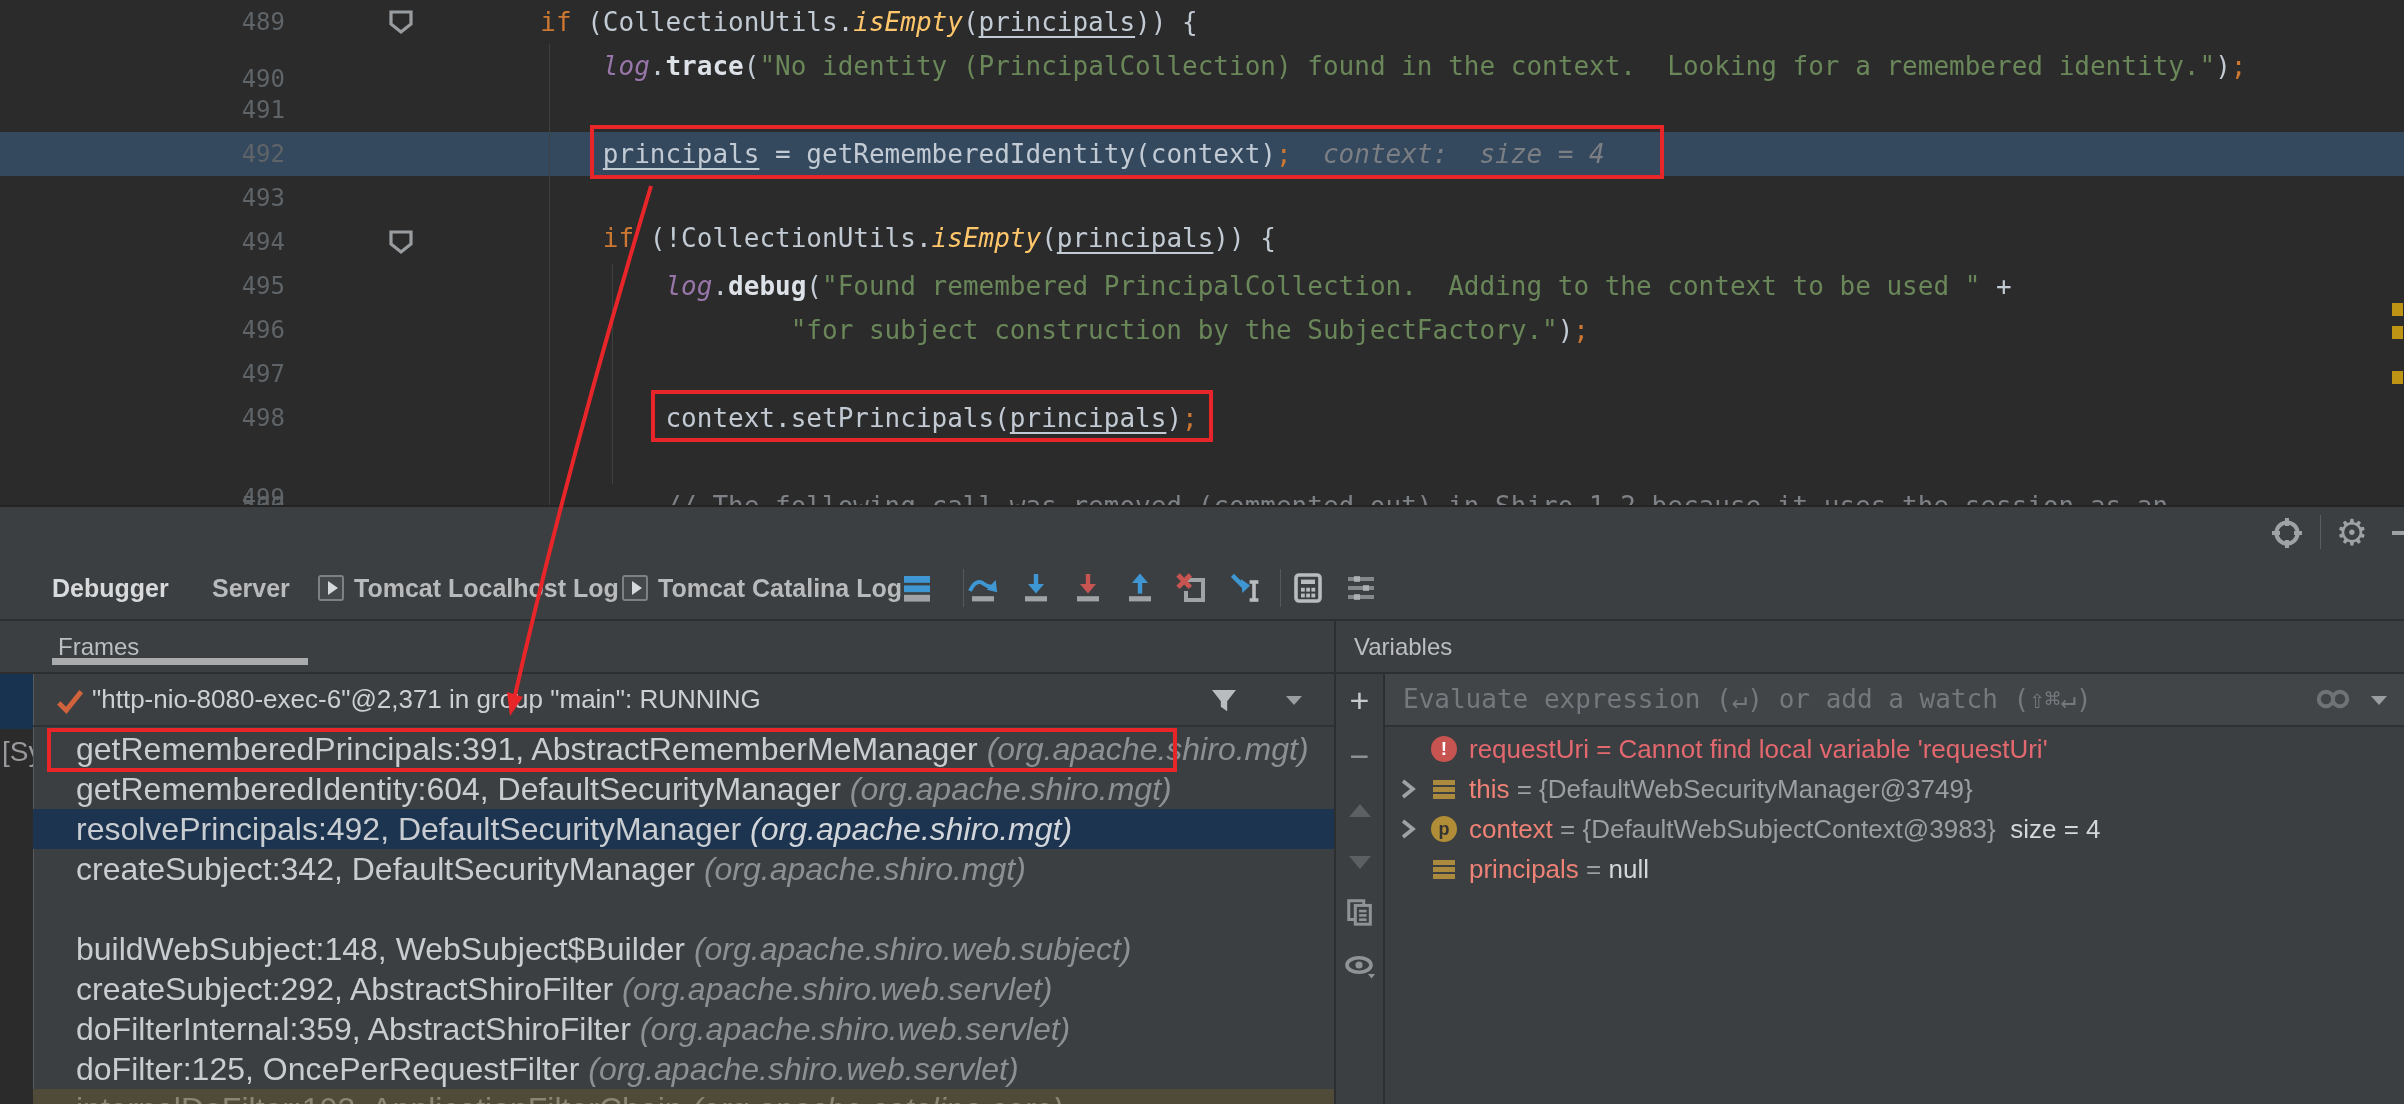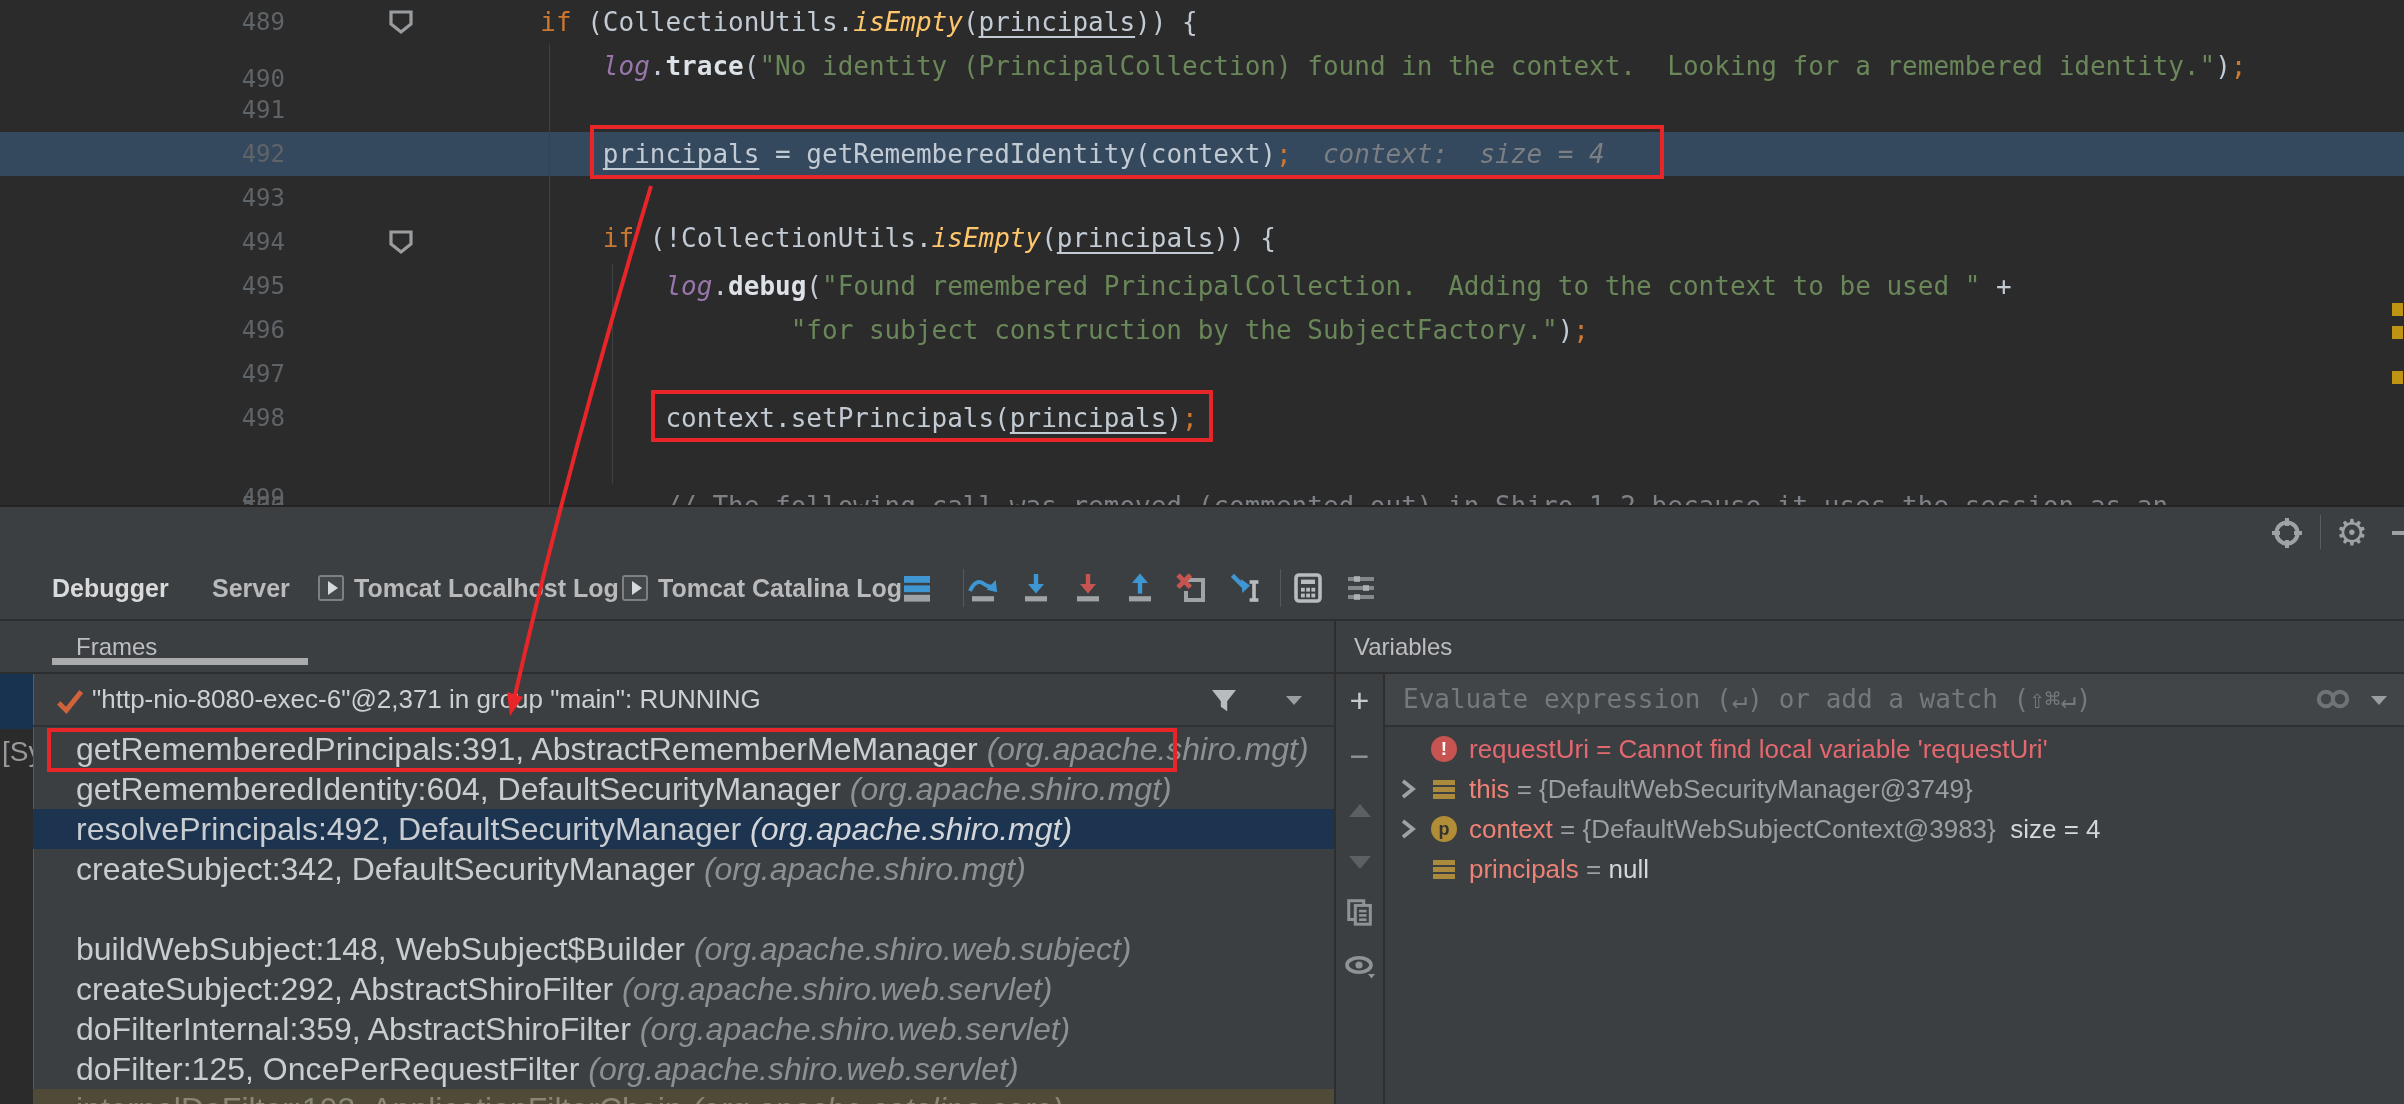--- a/index.html
+++ b/index.html
@@ -259,21 +259,21 @@
         <line x1="2" y1="8.5" x2="15" y2="8.5" stroke="#85888b" stroke-width="2"></line>
         <rect x="9.5" y="7.1" width="3" height="2.8" fill="#aeb1b4"></rect>
         <line x1="2" y1="13" x2="15" y2="13" stroke="#85888b" stroke-width="2"></line>
         <rect x="5" y="11.6" width="3" height="2.8" fill="#aeb1b4"></rect>
       </svg>
     </div>
   </div>
 
   <div class="row-border" style="top:112px;"></div>
 
-  <div class="pane-header" style="left:76px;">Frames</div>
+  <div class="pane-header" style="left:58px;">Frames</div>
   <div class="pane-header" style="left:1354px;">Variables</div>
   <div class="row-border" style="top:165px;"></div>
   <div class="vdiv" style="left:1334px;top:112px;height:487px;"></div>
   <div class="vdiv" style="left:1383px;top:167px;height:432px;"></div>
 
   <div class="left-strip">
     <div class="navy"></div>
     <div class="bgtxt">[Sy</div>
   </div>
   <div class="left-strip-border"></div>

